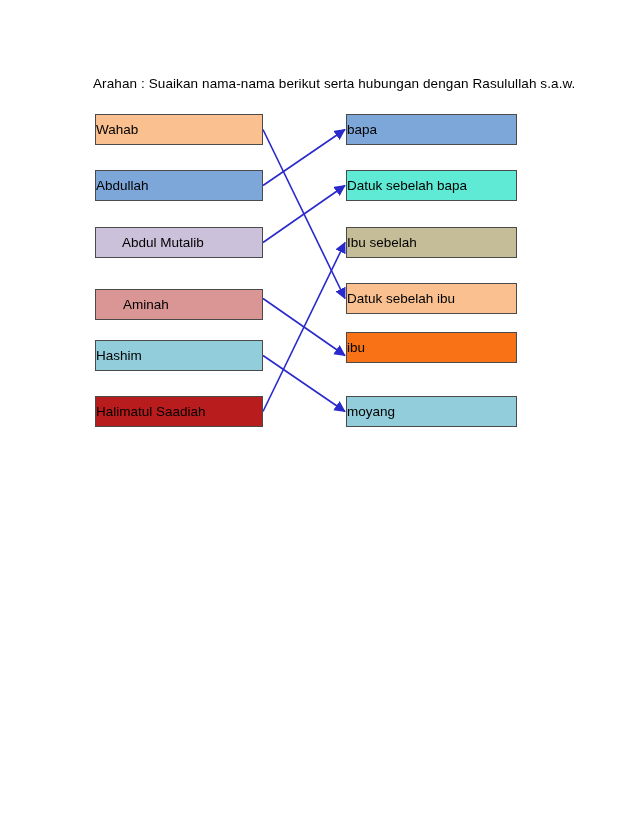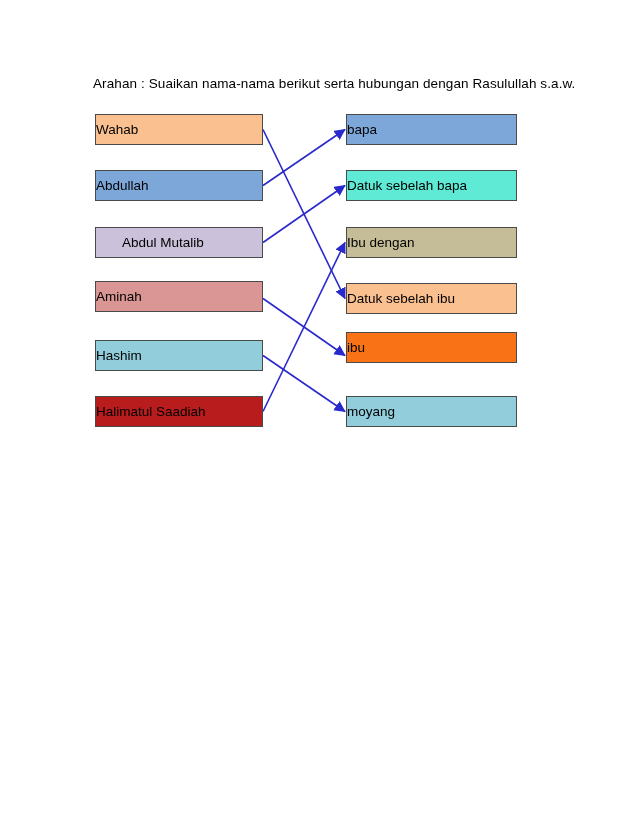--- a/index.html
+++ b/index.html
@@ -60,28 +60,28 @@
         <line x1="263" y1="185.5" x2="345" y2="129.5" stroke="#2929cc" stroke-width="1.6" marker-end="url(#arrh)"></line>
         <line x1="263" y1="242.5" x2="345" y2="185.5" stroke="#2929cc" stroke-width="1.6" marker-end="url(#arrh)"></line>
         <line x1="263" y1="298.5" x2="345" y2="355.5" stroke="#2929cc" stroke-width="1.6" marker-end="url(#arrh)"></line>
         <line x1="263" y1="355.5" x2="345" y2="411.5" stroke="#2929cc" stroke-width="1.6" marker-end="url(#arrh)"></line>
         <line x1="263" y1="411.5" x2="345" y2="242.5" stroke="#2929cc" stroke-width="1.6" marker-end="url(#arrh)"></line>
       </svg>
     <div id="leftcol">
         <div class="box left" style="top: 114px; background: rgb(250, 192, 144); border-color: rgb(74, 74, 74);"><span>Wahab</span></div>
         <div class="box left" style="top: 170px; background: rgb(125, 167, 217); border-color: rgb(74, 74, 74);"><span>Abdullah</span></div>
         <div class="box left" style="top: 227px; background: rgb(204, 193, 218); border-color: rgb(74, 74, 74); padding-left: 26px;"><span>Abdul Mutalib</span></div>
-        <div class="box left" style="top: 281px; background: rgb(217, 150, 148); border-color: rgb(74, 74, 74);"><span>Aminah</span></div>
+        <div class="box left" style="top: 289px; background: rgb(217, 150, 148); border-color: rgb(74, 74, 74); padding-left: 27px;"><span>Aminah</span></div>
         <div class="box left" style="top: 340px; background: rgb(146, 205, 220); border-color: rgb(74, 74, 74);"><span>Hashim</span></div>
         <div class="box left" style="top: 396px; background: #b91c1c; border-color: rgb(74, 74, 74);"><span>Halimatul Saadiah</span></div>
       </div>
     <div id="rightcol">
         <div class="box right" style="top: 114px; background: rgb(125, 167, 217); border-color: rgb(74, 74, 74);"><span>bapa</span></div>
         <div class="box right" style="top: 170px; background: #5eead4; border-color: rgb(74, 74, 74);"><span>Datuk sebelah bapa</span></div>
-        <div class="box right" style="top: 227px; background: rgb(196, 189, 151); border-color: rgb(74, 74, 74);"><span>Ibu dengan</span></div>
+        <div class="box right" style="top: 227px; background: rgb(196, 189, 151); border-color: rgb(74, 74, 74);"><span>Ibu sebelah</span></div>
         <div class="box right" style="top: 283px; background: rgb(250, 192, 144); border-color: rgb(74, 74, 74);"><span>Datuk sebelah ibu</span></div>
         <div class="box right" style="top: 332px; background: #f97316; border-color: rgb(74, 74, 74);"><span>ibu</span></div>
         <div class="box right" style="top: 396px; background: rgb(146, 205, 220); border-color: rgb(74, 74, 74);"><span>moyang</span></div>
       </div>
   </div>
 
   <div class="pagenum">23</div>
 </div>
 
 </body></html>

